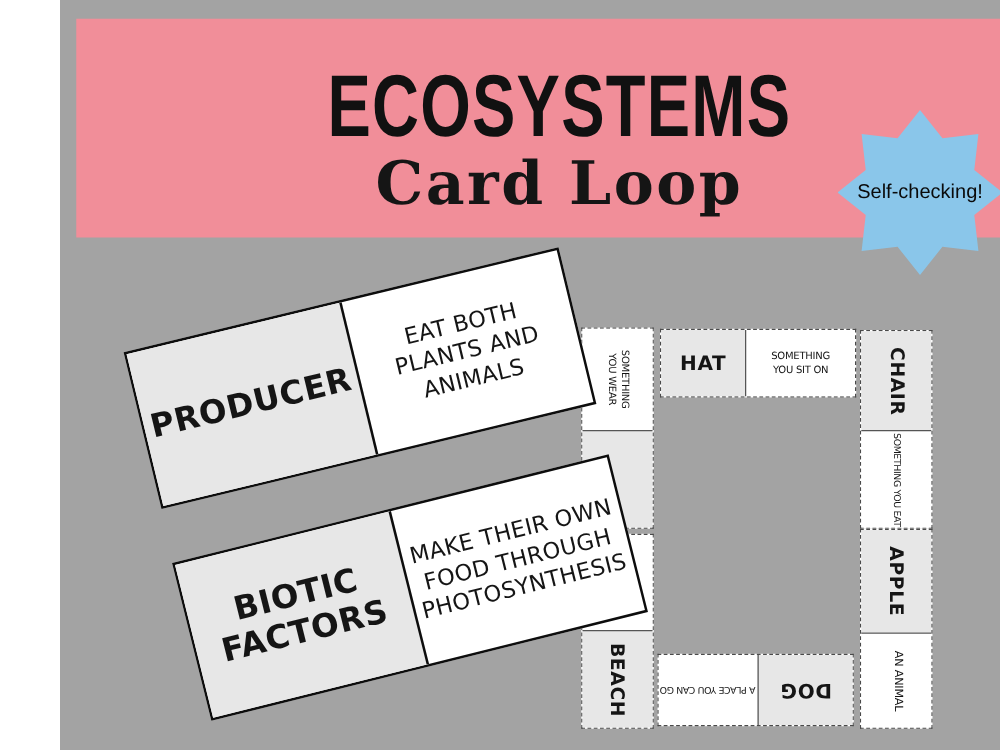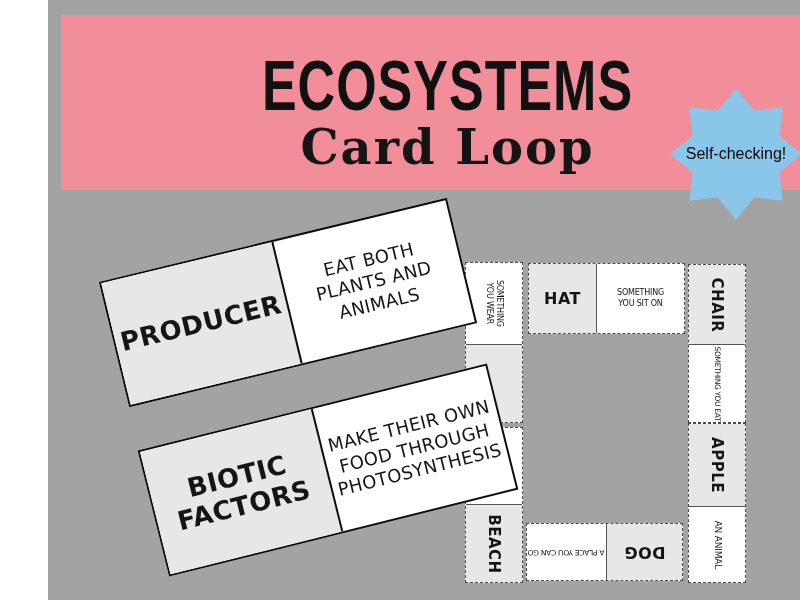--- a/index.html
+++ b/index.html
@@ -38,21 +38,21 @@
   .domino .half + .half { border-left:0; }
   .dom-row .half + .half { border-left:1px solid #555; }
   .dom-col .half + .half { border-top:1px solid #555; }
   .txt { text-align:center; }
   .r90  .txt { transform:rotate(90deg); }
   .r180 .txt { transform:rotate(180deg); }
   .nowrap .txt { white-space:nowrap; }
   .ans  { font-weight:bold; font-size:15px; letter-spacing:0.5px; }
   .clue { font-size:8px; line-height:1.3; letter-spacing:-0.2px; }
 
-  #d-top     { left:480px; top:263px; width:157px; height:71px; }
+  #d-top     { left:480px; top:263px; width:157px; height:55px; }
   #d-right1  { left:640px; top:264px; width:58px;  height:159px; }
   #d-right2  { left:640px; top:423px; width:58px;  height:160px; }
   #d-bottom  { left:478px; top:523px; width:157px; height:58px; }
   #d-left1   { left:417px; top:262px; width:58px;  height:161px; }
   #d-left2   { left:417px; top:427px; width:58px;  height:156px; }
 
   #lc-hat    { width:78px; }   #lc-syso   { flex:1; }
   #lc-chair  { height:79px; }  #lc-sye    { flex:1; }
   #lc-apple  { height:82px; }  #lc-animal { flex:1; }
   #lc-apycg  { width:79px; }   #lc-dog    { flex:1; }

